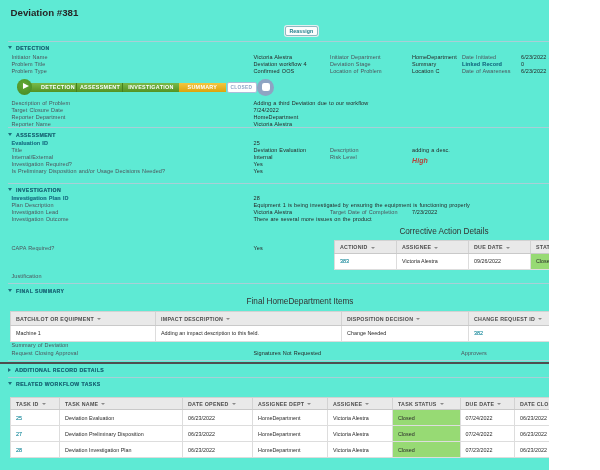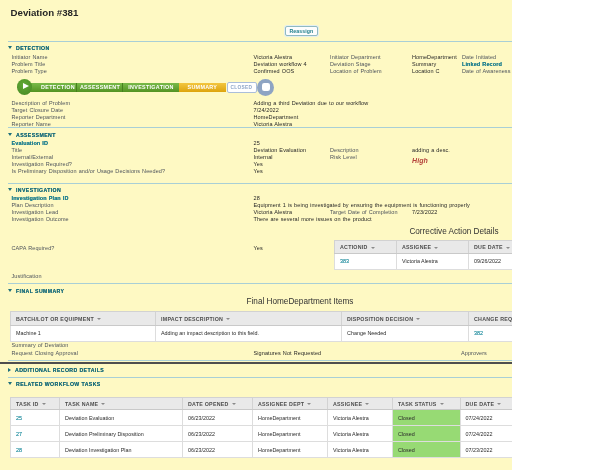--- a/index.html
+++ b/index.html
@@ -1,17 +1,17 @@
 <!DOCTYPE html>
 <html><head>
 <meta charset="utf-8">
 <style>
   html,body{margin:0;padding:0;background:#ffffff;}
-  #page{position:relative;width:512px;height:470px;background:#fef9c3;overflow:hidden;filter:blur(0.45px);
-        font-family:"Liberation Sans",sans-serif;-webkit-font-smoothing:antialiased;}
+  #page{position:relative;width:512px;height:470px;background:#5eead4;overflow:hidden;filter:blur(0.45px);
+        font-family:"Liberation Sans",sans-serif;padding-left:37px;-webkit-font-smoothing:antialiased;}
 
   
   #title{position:absolute;left:10.5px;top:6.5px;font-size:9.7px;font-weight:bold;color:#262626;margin:0;}
 
   
   #reassign{position:absolute;left:285px;top:25.5px;height:10px;line-height:8px;
     font-family:"Liberation Sans",sans-serif;font-size:5.2px;font-weight:bold;color:#1c7d8a;letter-spacing:0.1px;
     background:#fdfdfd;border:1px solid #8fbac2;border-radius:2px;padding:0 3.5px;
     box-shadow:0 0 0 1px #e3eef0;}
 
@@ -199,21 +199,21 @@
     <span class="cell lab c1">Investigation Lead</span>
     <span class="cell val c2">Victoria Alestra</span>
     <span class="cell lab c3">Target Date of Completion</span>
     <span class="cell val c4">7/23/2022</span>
   </div>
   <div class="frow" style="top:215.5px">
     <span class="cell lab c1">Investigation Outcome</span>
     <span class="cell val c2">There are several more issues on the product</span>
   </div>
 
-  <div class="tbl-title" style="left:328px;top:227px;width:252px;">Corrective Action Details</div>
+  <div class="tbl-title" style="left:318px;top:227px;width:252px;">Corrective Action Details</div>
 
   <div class="frow" style="top:244.5px">
     <span class="cell lab c1">CAPA Required?</span>
     <span class="cell val c2">Yes</span>
   </div>
 
   <table class="grid" id="corrective-table">
     <colgroup>
         <col style="width:62px">
         <col style="width:72px">

